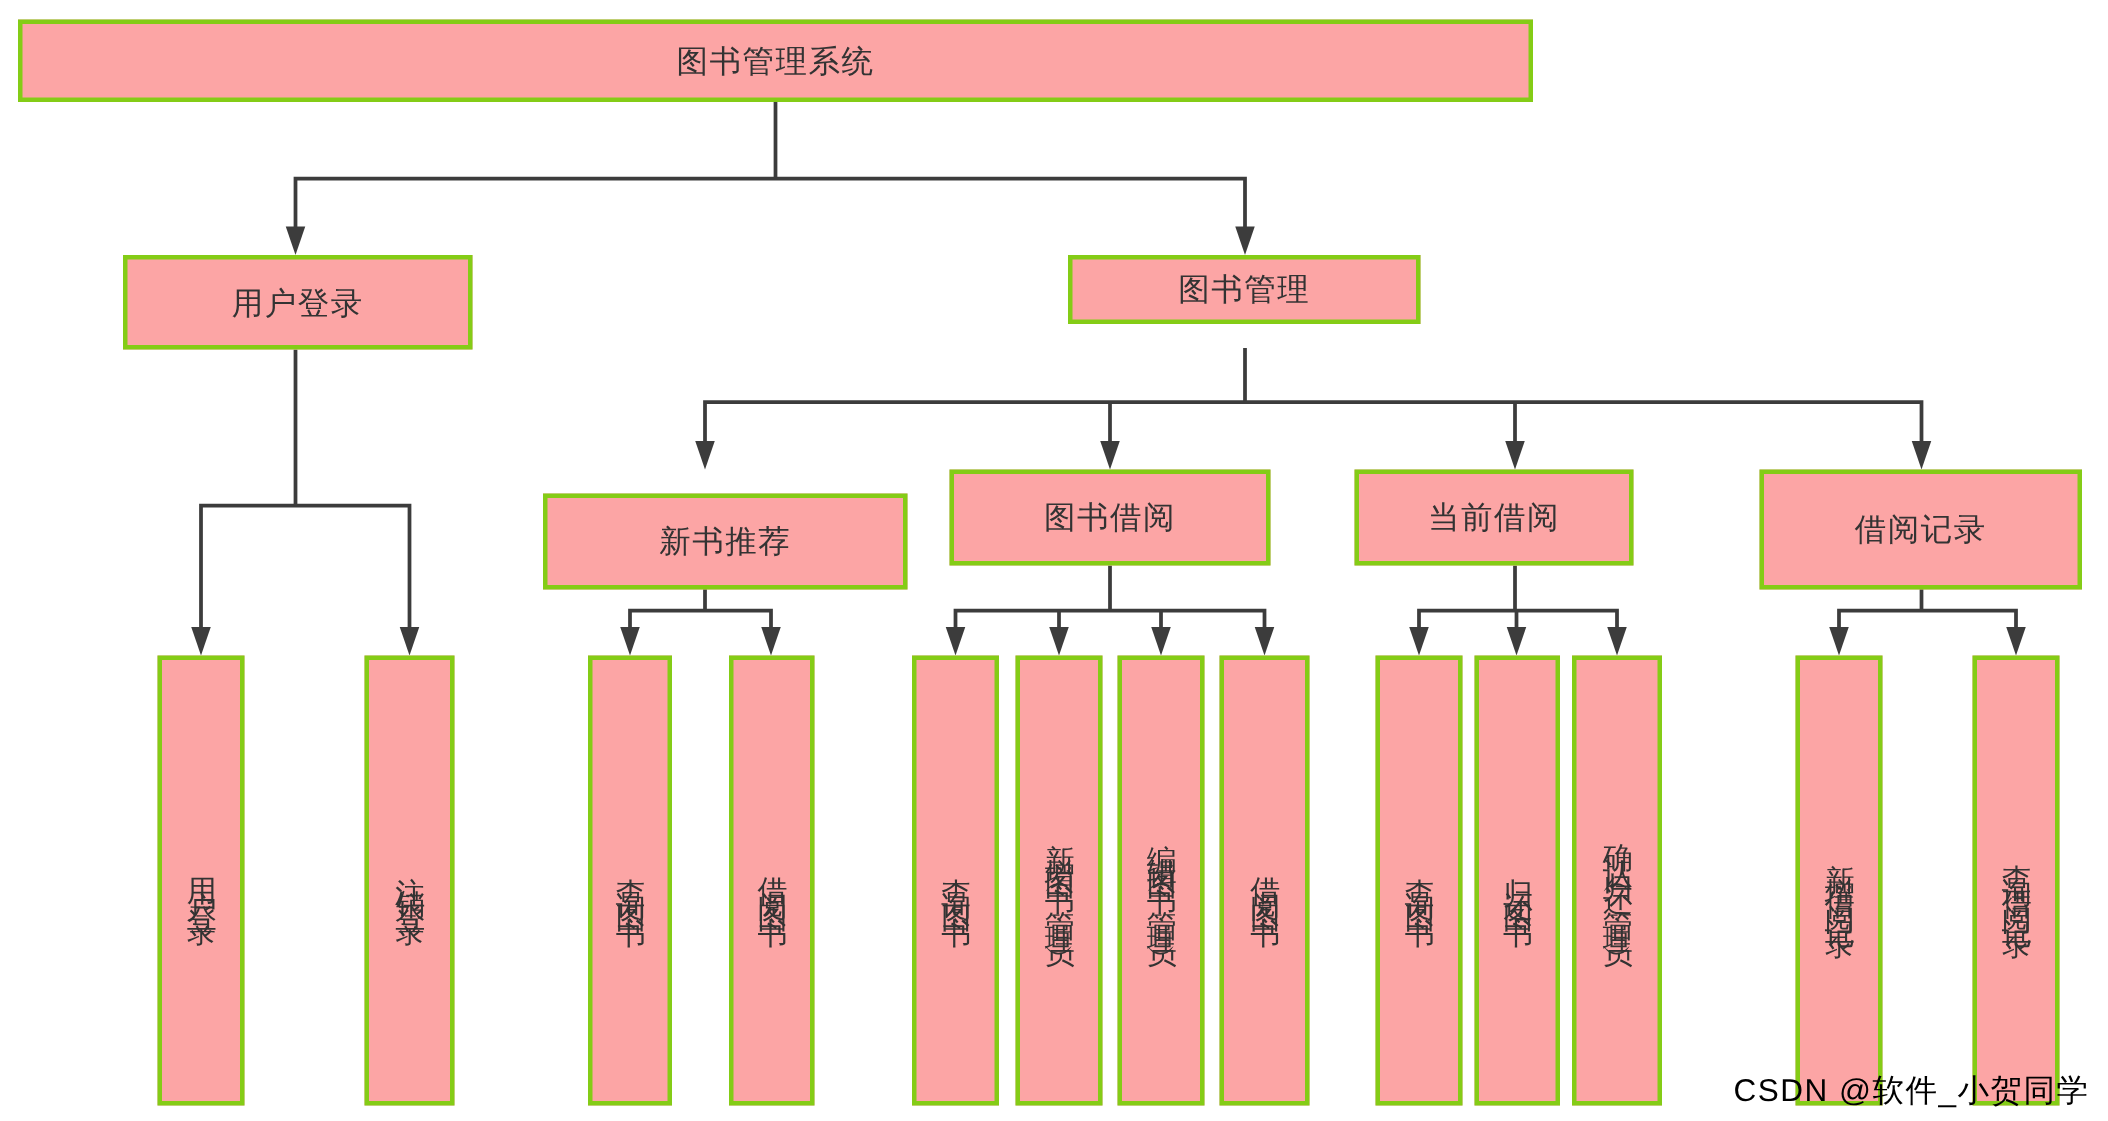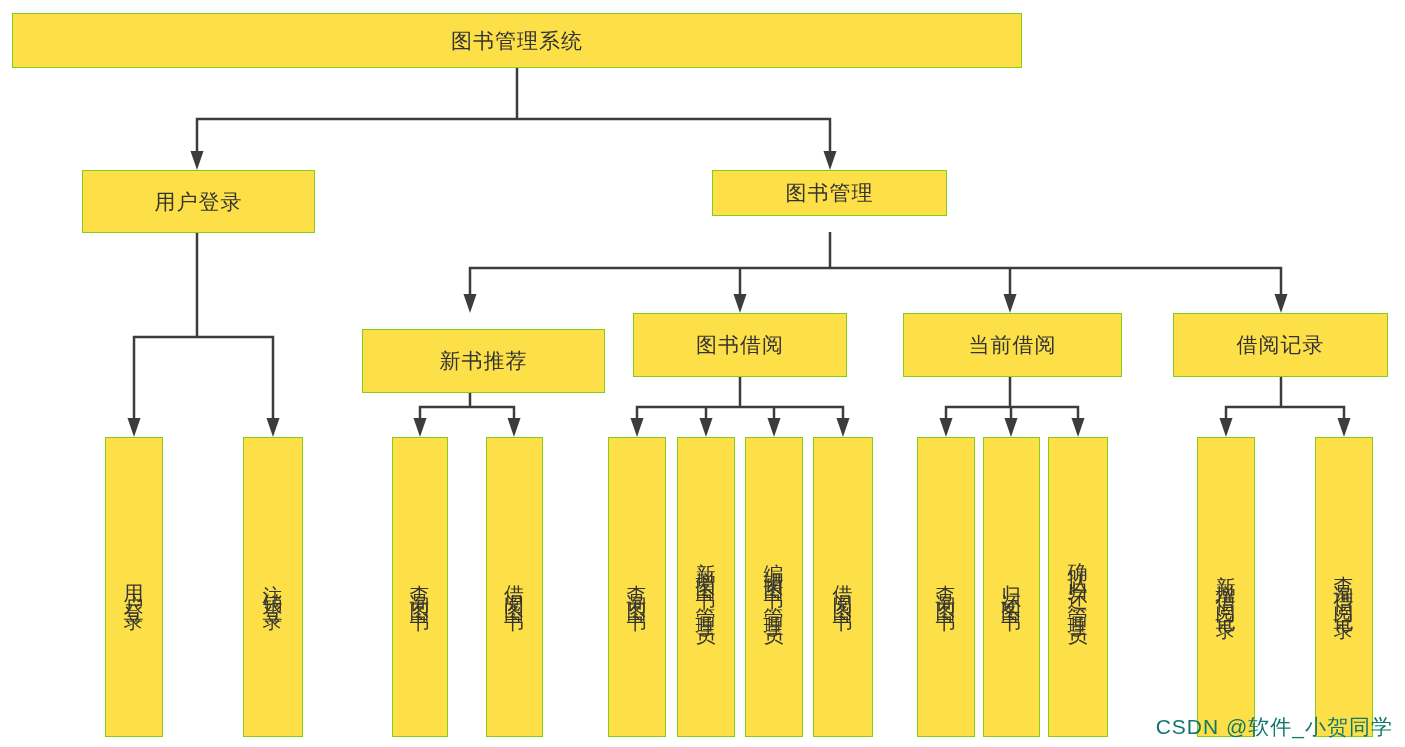--- a/index.html
+++ b/index.html
@@ -13,42 +13,42 @@
   }
   .connector-layer {
     position: absolute;
     left: 0; top: 0;
     width: 1405px; height: 747px;
     pointer-events: none;
   }
   .node {
     position: absolute;
     box-sizing: border-box;
-    border: 1px solid #84cc16;
-    background: #fde047;
+    border: 3px solid #84cc16;
+    background: #fca5a5;
     color: #333333;
     display: flex;
     align-items: center;
     justify-content: center;
     text-align: center;
   }
   .h-node { font-size: 21px; letter-spacing: 1px; }
   .v-node {
     writing-mode: vertical-rl;
     text-orientation: mixed;
     font-size: 20px;
     letter-spacing: 9px;
     line-height: 1.1;
   }
   .watermark {
     position: absolute;
     right: 12px;
     bottom: 6px;
     font-size: 21px;
-    color: #0f766e;
+    color: #000000;
     letter-spacing: 1px;
     white-space: nowrap;
   }
 </style>
 </head>
 <body>
 
 <div class="canvas">
 
   <svg class="connector-layer" viewBox="0 0 1405 747" xmlns="http://www.w3.org/2000/svg">
@@ -110,22 +110,22 @@
     </g>
   </svg>
 
   <div class="node h-node" style="left:12px; top:13px; width:1010px; height:55px;">图书管理系统</div>
 
   <div class="node h-node" style="left:82px; top:170px; width:233px; height:63px;">用户登录</div>
   <div class="node h-node" style="left:712px; top:170px; width:235px; height:46px;">图书管理</div>
 
   <div class="node h-node" style="left:362px; top:329px; width:243px; height:64px;">新书推荐</div>
   <div class="node h-node" style="left:633px; top:313px; width:214px; height:64px;font-family:Liberation Mono, monospace;">图书借阅</div>
-  <div class="node h-node" style="left:903px; top:313px; width:219px; height:64px;">当前借阅</div>
-  <div class="node h-node" style="left:1173px; top:313px; width:215px; height:64px;">借阅记录</div>
+  <div class="node h-node" style="left:903px; top:313px; width:186px; height:64px;">当前借阅</div>
+  <div class="node h-node" style="left:1173px; top:313px; width:215px; height:80px;">借阅记录</div>
 
   <div class="node v-node" style="left:105px; top:437px; width:58px; height:300px;">用户登录</div>
   <div class="node v-node" style="left:243px; top:437px; width:60px; height:300px;">注销登录</div>
 
   <div class="node v-node" style="left:392px; top:437px; width:56px; height:300px;">查询图书</div>
   <div class="node v-node" style="left:486px; top:437px; width:57px; height:300px;">借阅图书</div>
 
   <div class="node v-node" style="left:608px; top:437px; width:58px; height:300px;">查询图书</div>
   <div class="node v-node" style="left:677px; top:437px; width:58px; height:300px;">新增图书（管理员）</div>
   <div class="node v-node" style="left:745px; top:437px; width:58px; height:300px;">编辑图书（管理员）</div>

